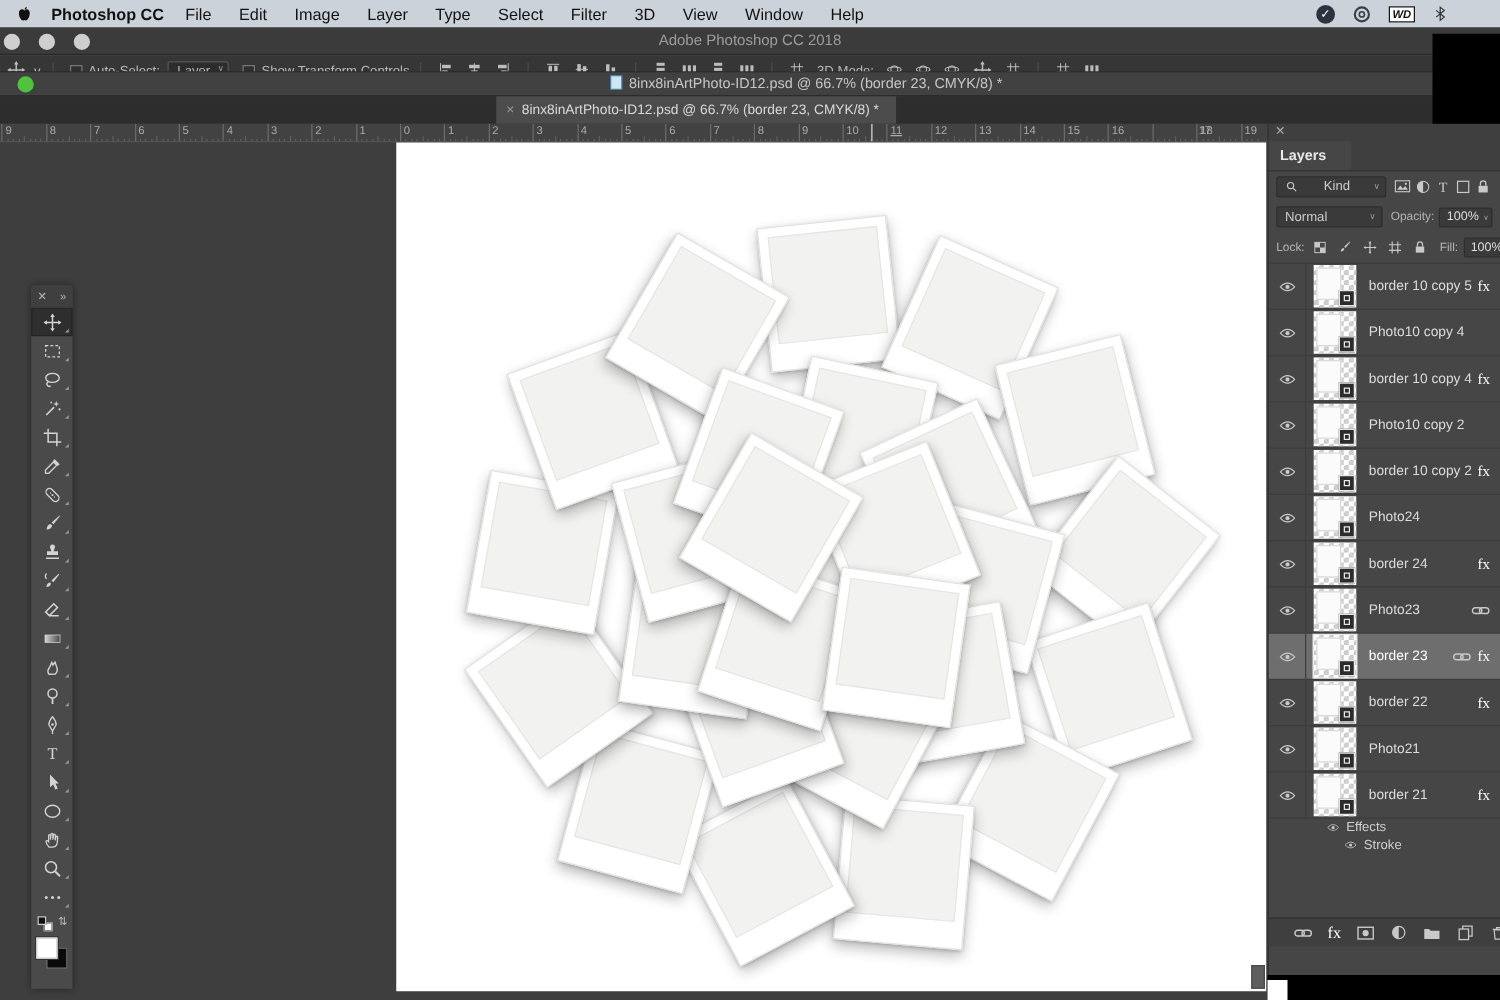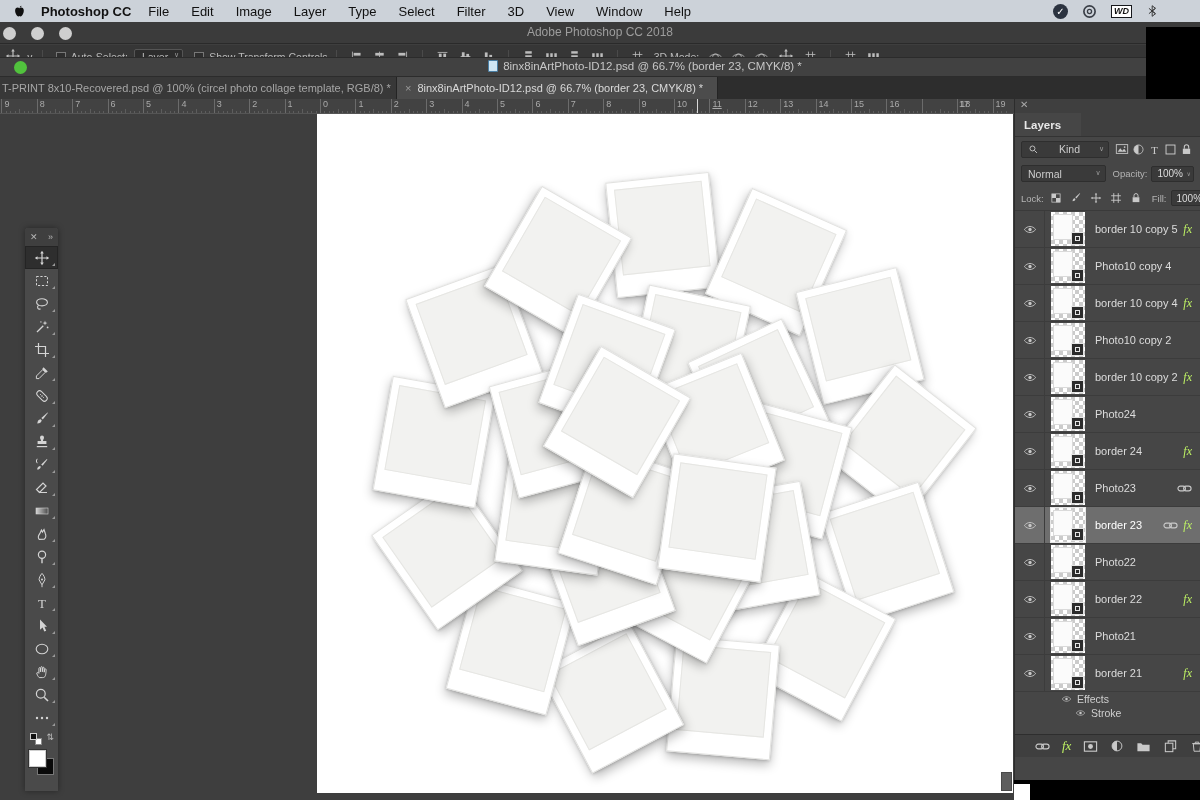--- a/index.html
+++ b/index.html
@@ -124,21 +124,21 @@
       linear-gradient(45deg,#cbcbcb 25%,transparent 25%,transparent 75%,#cbcbcb 75%);
     background-size:8px 8px; background-position:0 0,4px 4px; }
   .thumb .shape { position:absolute; left:2px; top:2px; width:20px; height:26px; background:#fbfbfb;
     border:1px solid #dadada; }
   .thumb .sobadge { position:absolute; right:1px; bottom:1px; width:13px; height:13px; background:#2c2c2c;
     border:1px solid #e6e6e6; display:flex; align-items:center; justify-content:center; }
   .thumb .sobadge i { display:block; width:5px; height:5px; border:1px solid #e6e6e6; }
   .lrow.sel .thumb { box-shadow:0 0 0 1px #e8e8e8; }
   .lname { margin-left:10px; }
   .lbadges { position:absolute; right:8px; display:flex; align-items:center; gap:5px; }
-  .fxtxt { font-style:italic; font-size:12px; color:#bef264; font-family:"Liberation Serif", serif; }
+  .fxtxt { font-size:12px; color:#ffffff; font-family:"Liberation Serif", serif; }
   .subrow { height:14px; display:flex; align-items:center; font-size:10.5px; color:#cfcfcf; }
   #lp-bottom { position:absolute; left:0; bottom:23px; width:100%; height:23px; background:#3f3f3f;
     border-top:1px solid #2e2e2e; display:flex; align-items:center; gap:12px; padding-left:20px; }
   #lp-black { position:absolute; left:1014px; top:780px; width:186px; height:20px; background:#000; }
   #lp-black .wsq { position:absolute; left:0px; top:4px; width:16px; height:16px; background:#fff; }
 
   #blackTR { position:absolute; left:1146px; top:27px; width:54px; height:72px; background:#000; }
 </style>
 </head>
 <body>
@@ -294,23 +294,20 @@
         </svg></span>
     </div>
 </div>
 
 <div id="docbar">
   <span class="gdot"></span>
   <div class="dtitle"><span class="docicon"></span><span>8inx8inArtPhoto-ID12.psd @ 66.7% (border 23, CMYK/8) *</span></div>
 </div>
 
 <div id="tabsbar">
-    <div class="tab tab-inactive" style="left: 0px; width: 397px; padding-left: 2px;">
-      <span>T-PRINT 8x10-Recovered.psd @ 100% (circel photo collage template, RGB/8) *</span>
-    </div>
     <div class="tab tab-active" style="left: 397px; width: 321px;">
       <span class="x">×</span>
       <span>8inx8inArtPhoto-ID12.psd @ 66.7% (border 23, CMYK/8) *</span>
     </div>
   </div>
 
 <div id="ruler">
     <div class="rtick" style="left: 1.4px; top: 0px; height: 15px;"></div>
     <span class="rnum" style="left: 4.4px;">9</span>
     <div class="rtick" style="left: 5.825px; height: 3px; top: 12px; background: rgb(93, 93, 93);"></div>
@@ -1095,38 +1092,20 @@
               <circle cx="8" cy="6" r="1.9" fill="#c9c9c9"></circle>
             </svg>
           </span>
         </div>
         <div class="thumb">
           <div class="shape"></div>
           <div class="sobadge">
             <i></i>
           </div>
         </div>
-        <span class="lname">Photo22</span>
-        <span class="lbadges"></span>
-      </div>
-      <div class="lrow">
-        <div class="eyecell">
-          <span class="hicon">
-            <svg width="14" height="11" viewBox="0 0 16 12" xmlns="http://www.w3.org/2000/svg">
-              <path d="M1.5 6c4-4.6 9-4.6 13 0-4 4.6-9 4.6-13 0z" fill="none" stroke="#c9c9c9"></path>
-              <circle cx="8" cy="6" r="1.9" fill="#c9c9c9"></circle>
-            </svg>
-          </span>
-        </div>
-        <div class="thumb">
-          <div class="shape"></div>
-          <div class="sobadge">
-            <i></i>
-          </div>
-        </div>
         <span class="lname">border 22</span>
         <span class="lbadges">
           <span class="fxtxt">fx</span>
         </span>
       </div>
       <div class="lrow">
         <div class="eyecell">
           <span class="hicon">
             <svg width="14" height="11" viewBox="0 0 16 12" xmlns="http://www.w3.org/2000/svg">
               <path d="M1.5 6c4-4.6 9-4.6 13 0-4 4.6-9 4.6-13 0z" fill="none" stroke="#c9c9c9"></path>

